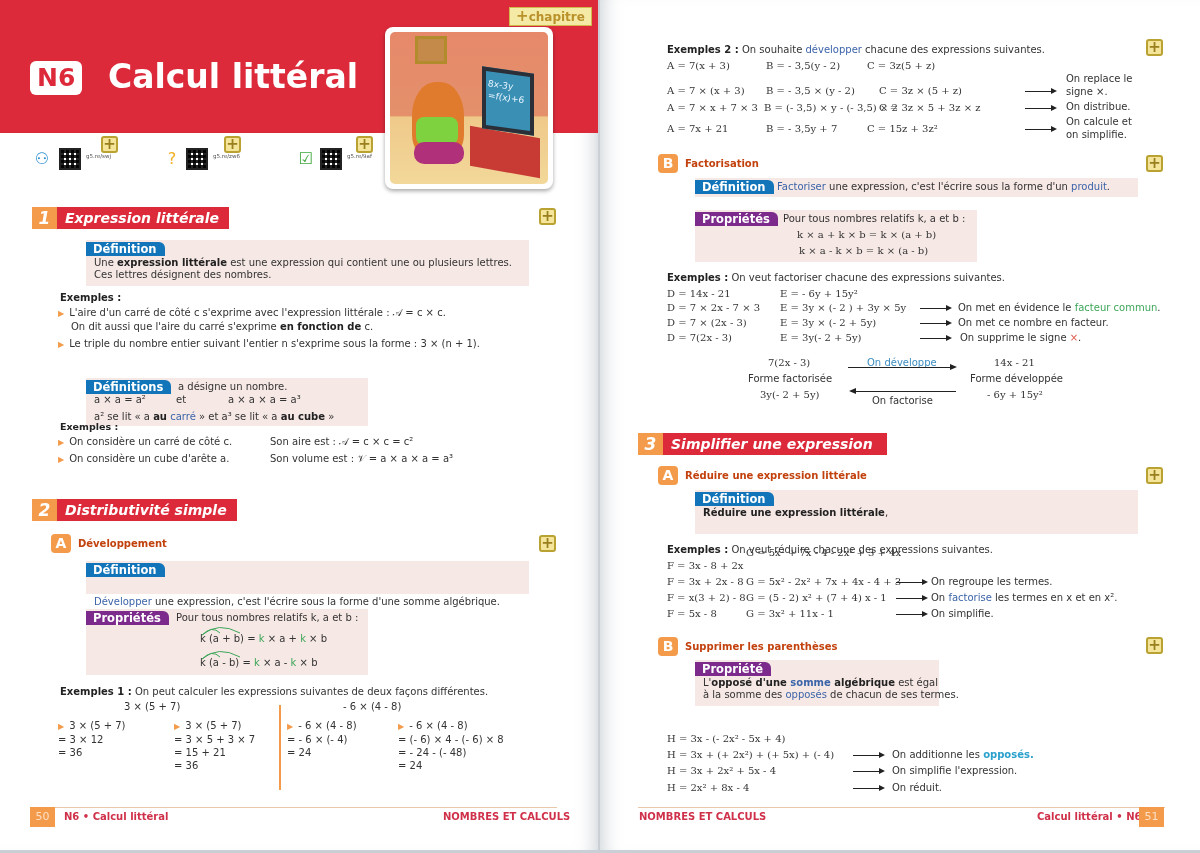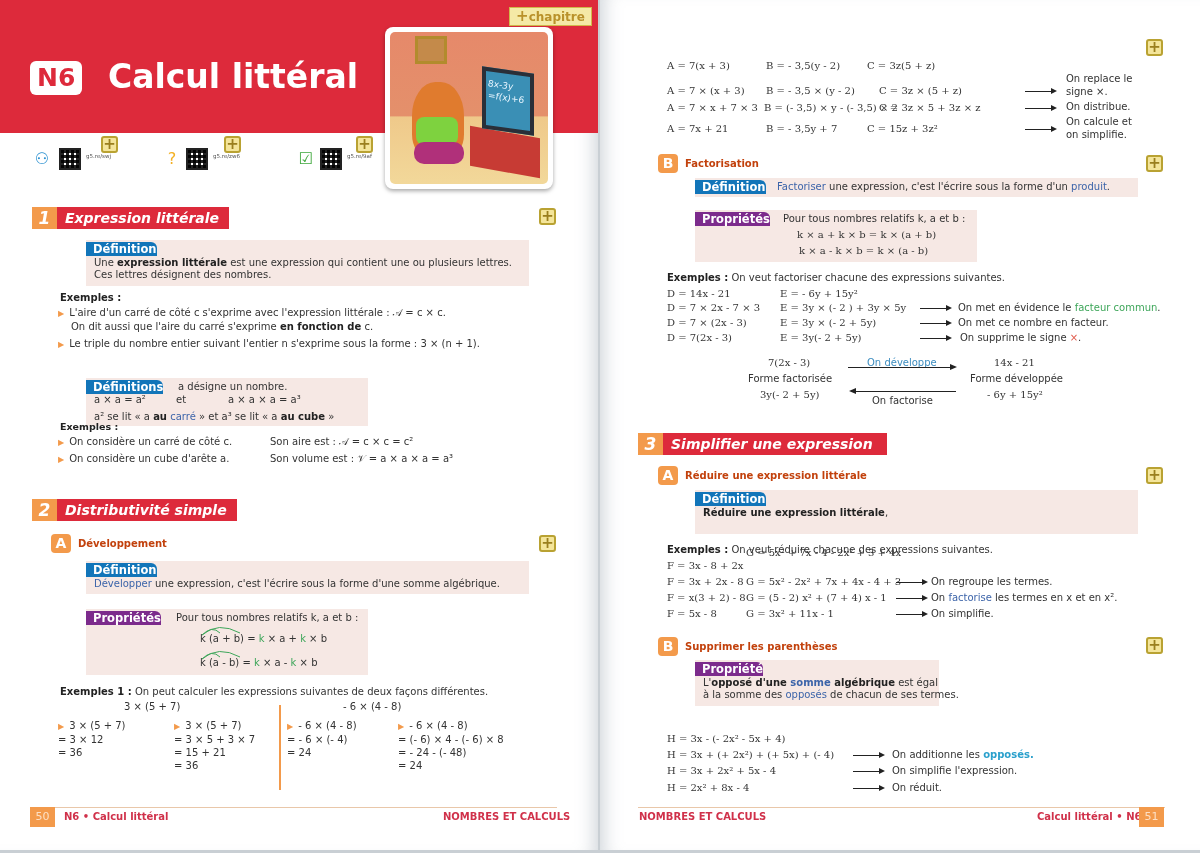--- a/index.html
+++ b/index.html
@@ -34,21 +34,21 @@
 
   
   .sec { position: absolute; height: 22px; display: flex; }
   .sec-num { width: 25px; background: #f39a4b; color: #fff; font-weight: bold; font-style: italic; font-size: 17px; line-height: 22px; text-align: center; }
   .sec-title { background: #dd2a3b; color: #fff; font-weight: bold; font-style: italic; font-size: 14px; line-height: 22px; padding: 0 10px 0 8px; }
   .sub { position: absolute; height: 20px; display: flex; align-items: center; }
   .sub-letter { width: 20px; height: 19px; border-radius: 4px; background: #f39a4b; color: #fff; font-weight: bold; font-size: 14px; line-height: 19px; text-align: center; margin-right: 7px; }
   .sub-title { color: #c2410c; font-weight: bold; font-size: 10px; }
 
   .box { position: absolute; background: #f6e8e4; padding: 3px 12px 4px 8px; }
-  .tag { display: inline-block; padding: 0 0 0 7px; color: #fff; font-weight: bold; font-size: 11.5px; line-height: 14px; border-radius: 0 6px 0 0; }
+  .tag { display: inline-block; padding: 0 8px 0 7px; color: #fff; font-weight: bold; font-size: 11.5px; line-height: 14px; border-radius: 0 6px 0 0; }
   .tag-blue { background: #1275b9; }
   .tag-purple { background: #7c2b8c; }
   .box p { font-size: 10px; line-height: 12px; color: #333; }
   b { font-weight: bold; color: #222; }
   .blue { color: #3c64a9; }
   .cyan { color: #2aa0cc; }
   .green { color: #3ea65a; }
   .red { color: #e0594a; }
   .lbl { font-weight: bold; color: #222; }
   .ex { position: absolute; font-size: 10px; line-height: 13px; color: #333; white-space: nowrap; }
@@ -138,21 +138,21 @@
     <div class="sec-title">Distributivité simple</div>
   </div>
   <div class="sub" style="left:51px;top:533px">
     <div class="sub-letter">A</div>
     <div class="sub-title">Développement</div>
   </div>
   <div class="plus-box" style="left:539px;top:535px">+</div>
 
   <div class="box" style="left:86px;top:561px;width:443px;height:33px">
     <div class="tag tag-blue" style="position:absolute;left:0;top:2px">Définition</div>
-    <p style="margin-top:14px"><span class="blue">Développer</span><span> une expression, c'est l'écrire sous la forme d'une somme algébrique.</span></p>
+    <p style="margin-top:32px"><span class="blue">Développer</span><span> une expression, c'est l'écrire sous la forme d'une somme algébrique.</span></p>
   </div>
 
   <div class="box" style="left:86px;top:609px;width:282px;height:66px">
     <div class="tag tag-purple" style="position:absolute;left:0;top:2px">Propriétés</div>
     <p style="position:absolute;left:90px;top:3px;white-space:nowrap">Pour tous nombres relatifs k, a et b :</p>
     <svg style="position:absolute;left:112px;top:14px" width="50" height="14">
         <path d="M4 12 Q20 -2 42 10" fill="none" stroke="#3ea65a" stroke-width="1"></path>
         <path d="M4 12 Q14 2 22 10" fill="none" stroke="#3ea65a" stroke-width="1"></path>
       </svg>
     <p style="position:absolute;left:114px;top:24px;white-space:nowrap"><span>k (a + b) = </span><span class="green">k</span><span> × a + </span><span class="green">k</span><span> × b</span></p>
@@ -192,20 +192,21 @@
   </div>
 
   <div class="footer-line" style="left:30px;top:807px;width:527px"></div>
   <div class="page-num" style="left:30px;top:807px">50</div>
   <div class="footer-text" style="left:64px;top:807px">N6 • Calcul littéral</div>
   <div class="footer-text" style="left:443px;top:807px">NOMBRES ET CALCULS</div>
 </div>
 
 <div class="page page-right">
   <div class="plus-box" style="left:546px;top:39px">+</div>
+  <div class="ex" style="left:67px;top:43px"><span class="lbl">Exemples 2 :</span><span> On souhaite </span><span class="blue">développer</span><span> chacune des expressions suivantes.</span></div>
 
   <div class="ex math" style="left:67px;top:59px">A = 7(x + 3)</div>
   <div class="ex math" style="left:166px;top:59px">B = - 3,5(y - 2)</div>
   <div class="ex math" style="left:267px;top:59px">C      = 3z(5 + z)</div>
 
   <div class="ex math" style="left:67px;top:84px">A = 7 × (x + 3)</div>
   <div class="ex math" style="left:166px;top:84px">B = - 3,5 × (y - 2)</div>
   <div class="ex math" style="left:279px;top:84px">C = 3z × (5 + z)</div>
   <div class="ex" style="left:425px;top:84px"><span class="arrow"></span></div>
   <div class="ex" style="left:466px;top:72px;white-space:normal;width:80px">On replace le signe ×.</div>

